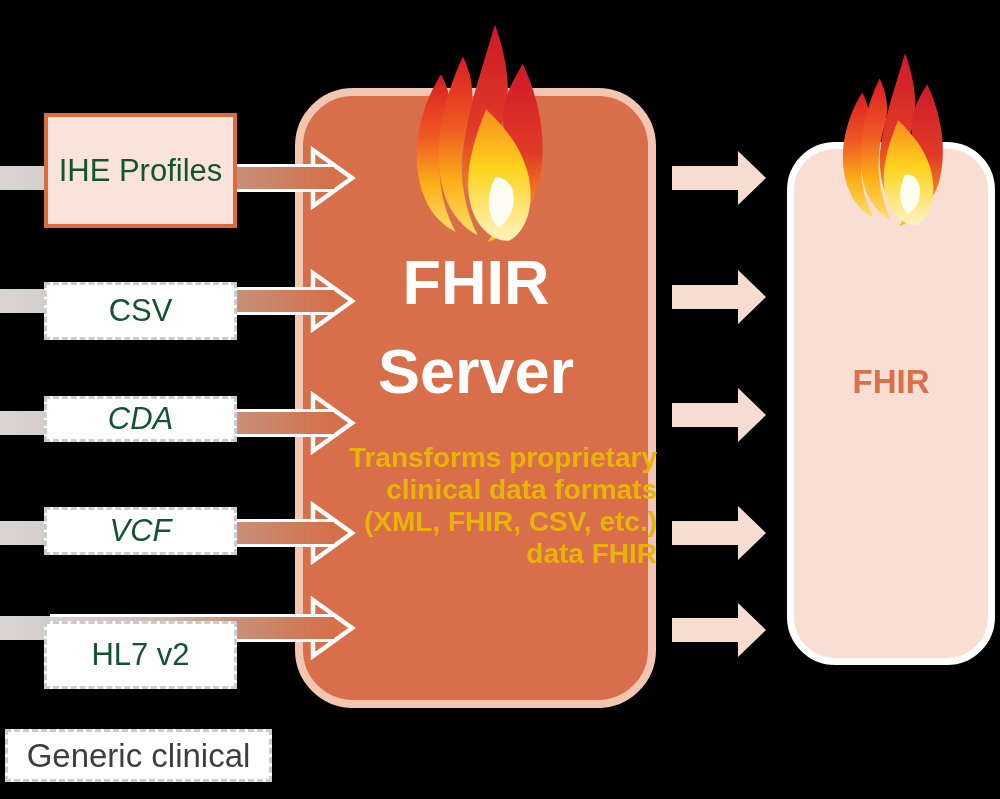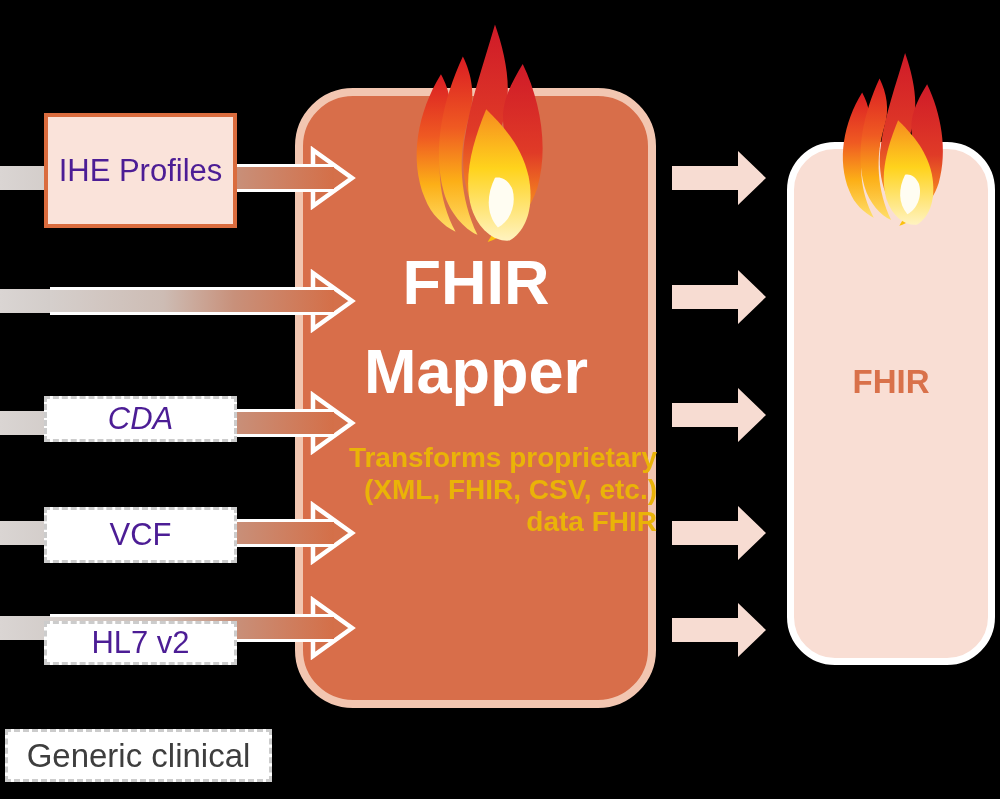--- a/index.html
+++ b/index.html
@@ -42,30 +42,30 @@
   .band-stub{width:50px;height:24px;background:linear-gradient(90deg,#dad5d3,#d3cdca);}
   .band-main{
     left:50px;width:284px;height:28px;box-sizing:border-box;
     border-top:3px solid #fff;border-bottom:3px solid #fff;
     background:linear-gradient(90deg,#d5cfcc 0%,#cdbcb4 40%,#c8907a 65%,#d46f48 100%);
   }
   .ahead{width:46px;height:64px;left:310px;}
   .labelbox{
     left:44px;width:193px;box-sizing:border-box;background:#ffffff;
     border:3px dashed #cccccc;display:flex;align-items:center;justify-content:center;
-    color:#4c1d95;font-size:31px;
+    color:#14532d;font-size:31px;
   }
   .labelbox.highlight{
     background:#fae3da;border:4px solid #da6c3e;
   }
   .box-ihe{top:113px;height:115px;}
   .box-csv{top:282px;height:58px;}
   .box-cda{top:396px;height:46px;font-style:italic;}
-  .box-vcf{top:507px;height:56px;}
-  .box-hl7{top:621px;height:44px;}
+  .box-vcf{top:507px;height:48px;font-style:italic;}
+  .box-hl7{top:621px;height:68px;}
 
   .legendbox{
     left:5px;top:729px;width:267px;height:53px;box-sizing:border-box;
     background:#ffffff;border:3px dashed #cccccc;
     display:flex;align-items:center;justify-content:center;
     color:#3e3e3e;font-size:33px;
   }
 
   
   .rarrow{left:672px;width:96px;height:58px;}
@@ -104,24 +104,25 @@
       </symbol>
     </defs>
   </svg>
 
   <div class="abs mapper-box"></div>
   <svg class="abs flame-mapper">
       <use href="#flame" xlink:href="#flame"></use>
     </svg>
   <div class="abs mapper-title">
     <div>FHIR</div>
-    <div>Mapper</div>
+    <div>Server</div>
   </div>
   <div class="abs mapper-desc">
     <div>Transforms proprietary</div>
+    <div>clinical data formats</div>
     <div>(XML, FHIR, CSV, etc.)</div>
     <div>data FHIR</div>
   </div>
 
   <div class="abs server-box"></div>
   <svg class="abs flame-server">
       <use href="#flame" xlink:href="#flame"></use>
     </svg>
   <div class="abs server-title">
     <div>FHIR</div>
@@ -150,20 +151,23 @@
   <div class="abs band-stub" style="top:166px;left:0"></div>
   <div class="abs labelbox highlight box-ihe">
     <span>IHE Profiles</span>
   </div>
 
   <svg class="abs ahead" style="top:269px" viewBox="0 0 46 64">
       <polygon points="3,4 42,32 3,60" fill="#d4704a" stroke="#ffffff" stroke-width="4.5"></polygon>
     </svg>
   <div class="abs band-main" style="top:287px"></div>
   <div class="abs band-stub" style="top:289px;left:0"></div>
+  <div class="abs labelbox box-csv">
+    <span>CSV</span>
+  </div>
 
   <svg class="abs ahead" style="top:391px" viewBox="0 0 46 64">
       <polygon points="3,4 42,32 3,60" fill="#d4704a" stroke="#ffffff" stroke-width="4.5"></polygon>
     </svg>
   <div class="abs band-main" style="top:409px"></div>
   <div class="abs band-stub" style="top:411px;left:0"></div>
   <div class="abs labelbox box-cda">
     <span>CDA</span>
   </div>
 

